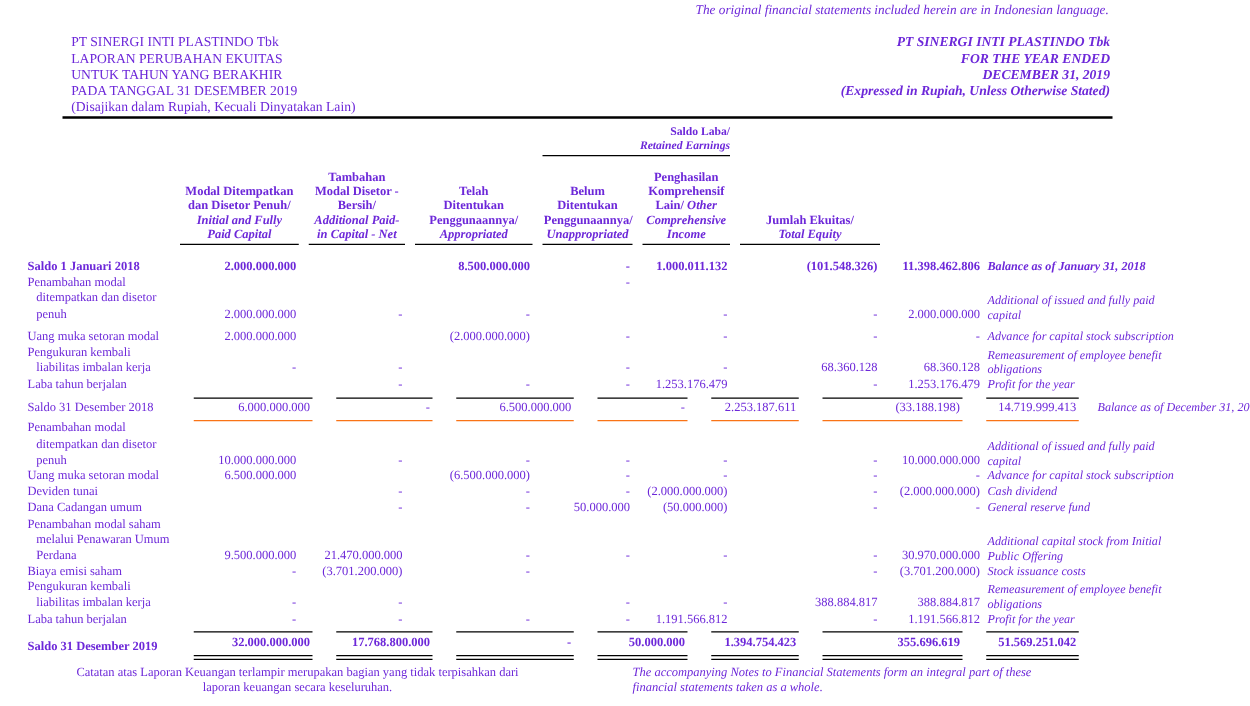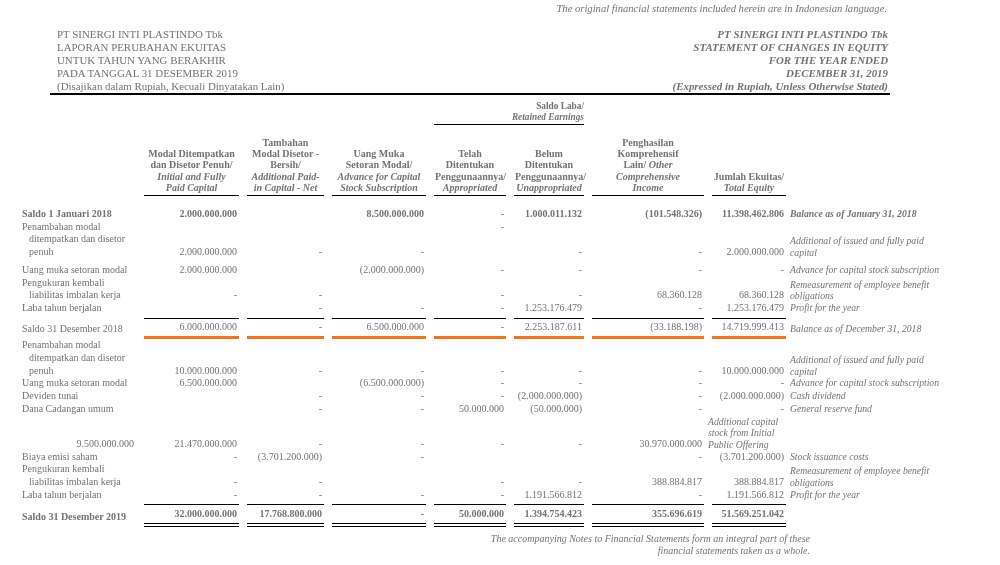--- a/index.html
+++ b/index.html
@@ -1,16 +1,16 @@
 <!DOCTYPE html>
 <html><head>
 <meta charset="utf-8">
 <style>
   html,body{margin:0;padding:0;background:#fff;}
-  .page{position:relative;width:1000px;height:565px;background:#fff;color:#737373;
+  .page{position:relative;width:1000px;height:565px;background:#fff;color:#6d28d9;
         font-family:"Liberation Serif","DejaVu Serif",serif;overflow:hidden;}
   .topnote{position:absolute;top:3px;right:113px;font-style:italic;font-size:10.6px;}
   .hleft{position:absolute;left:57px;top:28px;font-size:10.9px;line-height:12.9px;}
   .hright{position:absolute;right:112px;top:28px;font-size:10.9px;line-height:12.9px;
           font-style:italic;text-align:right;font-weight:bold;}
   .hrule{position:absolute;left:50px;top:93px;width:840px;border-top:2px solid #000;height:0;}
   .tbl{position:absolute;left:22px;top:100px;width:918px;}
   .grid-row{display:grid;grid-template-columns:118px 103px 85px 102px 80px 78px 120px 82px 150px;align-items:end;}
   #thead{min-height:96px;position:relative;}
   .hcell{margin:0 4px;border-bottom:1.5px solid #000;text-align:center;font-weight:bold;
@@ -21,49 +21,48 @@
          font-size:9.3px;line-height:11.2px;border-bottom:1.5px solid #000;padding-bottom:1px;}
   #tbody{margin-top:1px;}
   .brow{font-size:10px;line-height:12.7px;}
   .cell{min-height:12.7px;}
   .val{text-align:right;padding-right:6px;}
   .lab{padding-right:2px;}
   .lab .cont{padding-left:7px;}
   .en{font-style:italic;font-size:9.7px;line-height:11.7px;}
   .b{font-weight:bold;margin-top:12px;}
   .gap{margin-top:5px;}
-  .total{margin-top:3px;}
-  .total .val{border-top:1px solid #000;border-bottom:3px solid #f97316;margin:0 4px;
+  .total{margin-top:3px;gap:11px;}
+  .total .val{border-top:1px solid #000;border-bottom:1px solid #f97316;margin:0 4px;
               padding:2.5px 2px 2.5px 0;}
   .total .lab,.total .en{padding-bottom:3.5px;}
   .dbl .val{border-bottom:4px double #000;}
   .raise{align-self:start;}
   .fnid{position:absolute;left:52px;top:533px;width:372px;text-align:center;
         font-size:10px;line-height:12.4px;}
-  .fnen{position:absolute;left:480px;top:533px;width:330px;text-align:right;
+  .fnen{position:absolute;left:506px;top:533px;width:330px;text-align:left;
         font-size:10px;line-height:12.4px;font-style:italic;}
 </style>
 </head>
 <body>
 
 <div class="page">
 
   <div class="topnote">The original financial statements included herein are in Indonesian language.</div>
 
   <div class="hleft">
     <div>PT SINERGI INTI PLASTINDO Tbk</div>
     <div>LAPORAN PERUBAHAN EKUITAS</div>
     <div>UNTUK TAHUN YANG BERAKHIR</div>
     <div>PADA TANGGAL 31 DESEMBER 2019</div>
     <div>(Disajikan dalam Rupiah, Kecuali Dinyatakan Lain)</div>
   </div>
 
   <div class="hright">
     <div>PT SINERGI INTI PLASTINDO Tbk</div>
-    <div>STATEMENT OF CHANGES IN EQUITY</div>
     <div>FOR THE YEAR ENDED</div>
     <div>DECEMBER 31, 2019</div>
     <div>(Expressed in Rupiah, Unless Otherwise Stated)</div>
   </div>
 
   <div class="hrule"></div>
 
   <div class="tbl">
     <div id="thead" class="grid-row">
         <div class="hspacer"></div>
@@ -74,26 +73,20 @@
           <div><span class="it">Paid Capital</span></div>
         </div>
         <div class="hcell">
           <div><span>Tambahan</span></div>
           <div><span>Modal Disetor -</span></div>
           <div><span>Bersih/</span></div>
           <div><span class="it">Additional Paid-</span></div>
           <div><span class="it">in Capital - Net</span></div>
         </div>
         <div class="hcell">
-          <div><span>Uang Muka</span></div>
-          <div><span>Setoran Modal/</span></div>
-          <div><span class="it">Advance for Capital</span></div>
-          <div><span class="it">Stock Subscription</span></div>
-        </div>
-        <div class="hcell">
           <div><span>Telah</span></div>
           <div><span>Ditentukan</span></div>
           <div><span>Penggunaannya/</span></div>
           <div><span class="it">Appropriated</span></div>
         </div>
         <div class="hcell">
           <div><span>Belum</span></div>
           <div><span>Ditentukan</span></div>
           <div><span>Penggunaannya/</span></div>
           <div><span class="it">Unappropriated</span></div>
@@ -243,20 +236,25 @@
           <div class="cell val"></div>
           <div class="cell val">-</div>
           <div class="cell val">-</div>
           <div class="cell val">50.000.000</div>
           <div class="cell val">(50.000.000)</div>
           <div class="cell val">-</div>
           <div class="cell val">-</div>
           <div class="cell en">General reserve fund</div>
         </div>
         <div class="grid-row brow">
+          <div class="cell lab">
+            <div>Penambahan modal saham</div>
+            <div class="cont">melalui Penawaran Umum</div>
+            <div class="cont">Perdana</div>
+          </div>
           <div class="cell val">9.500.000.000</div>
           <div class="cell val">21.470.000.000</div>
           <div class="cell val">-</div>
           <div class="cell val">-</div>
           <div class="cell val">-</div>
           <div class="cell val">-</div>
           <div class="cell val">30.970.000.000</div>
           <div class="cell en">Additional capital stock from Initial Public Offering</div>
         </div>
         <div class="grid-row brow">
@@ -307,15 +305,16 @@
           <div class="cell val">17.768.800.000</div>
           <div class="cell val">-</div>
           <div class="cell val">50.000.000</div>
           <div class="cell val">1.394.754.423</div>
           <div class="cell val">355.696.619</div>
           <div class="cell val">51.569.251.042</div>
         </div>
       </div>
   </div>
 
+  <div class="fnid">Catatan atas Laporan Keuangan terlampir merupakan bagian yang tidak terpisahkan dari laporan keuangan secara keseluruhan.</div>
   <div class="fnen">The accompanying Notes to Financial Statements form an integral part of these financial statements taken as a whole.</div>
 
 </div>
 
 </body></html>

